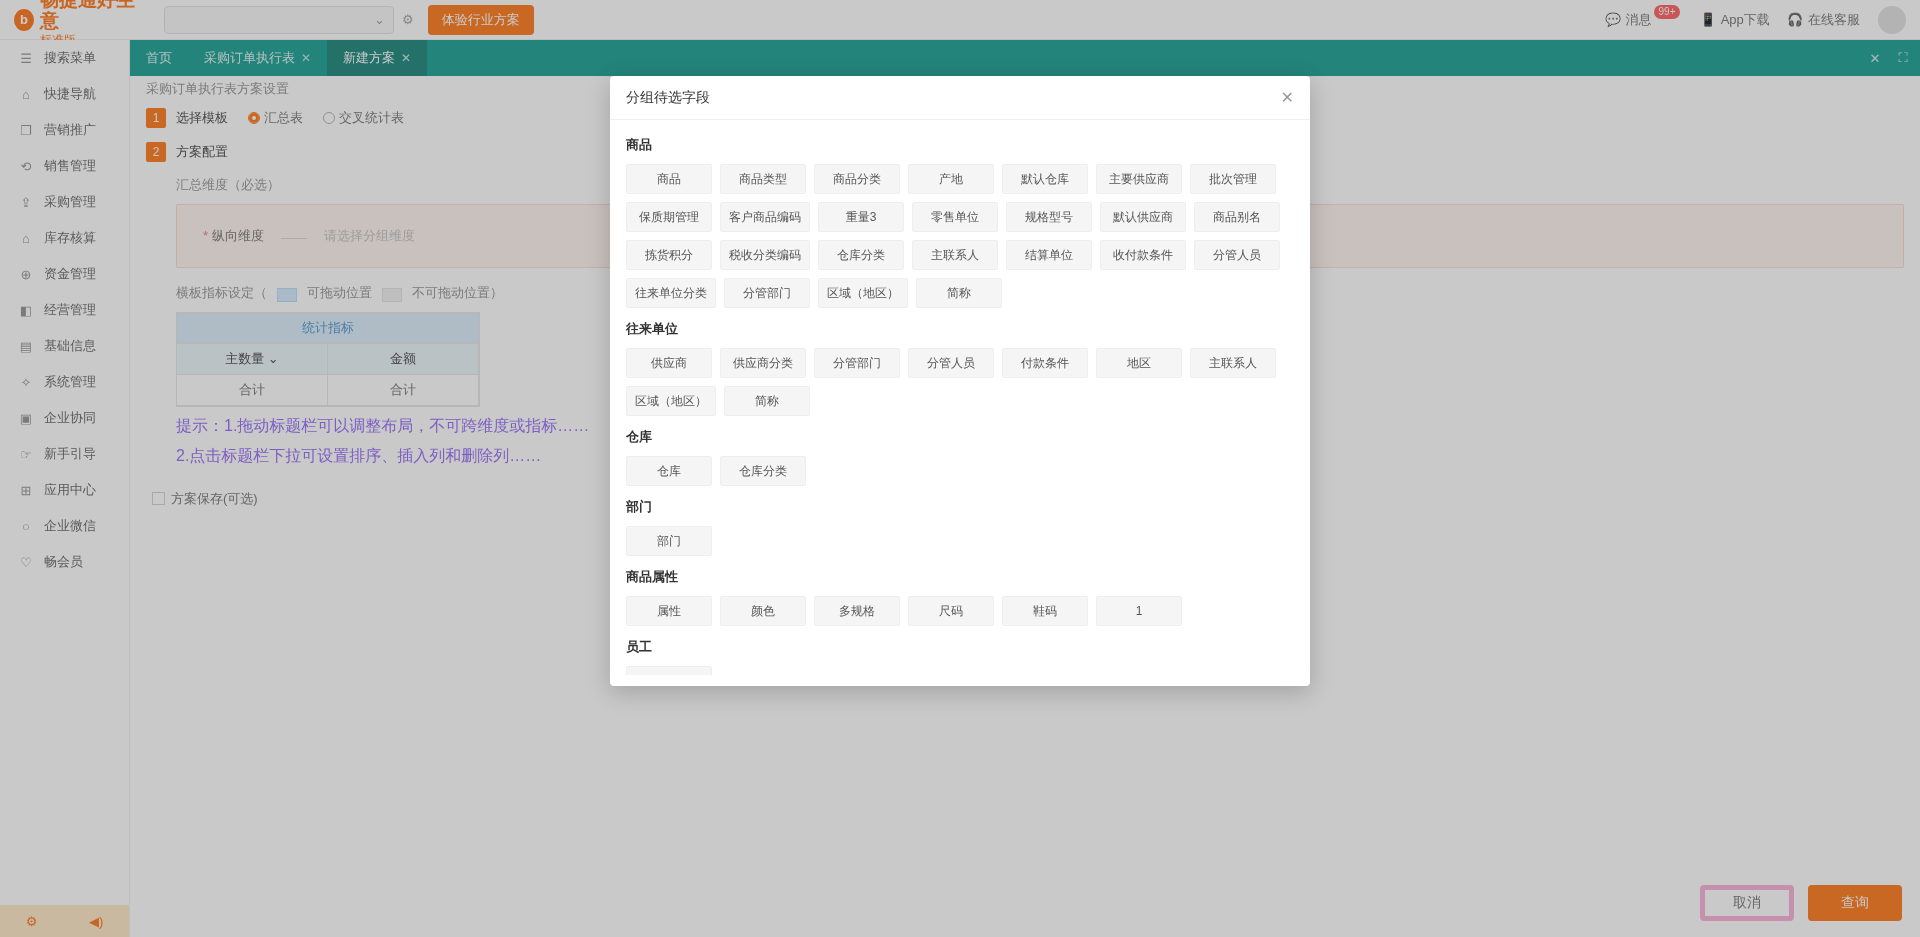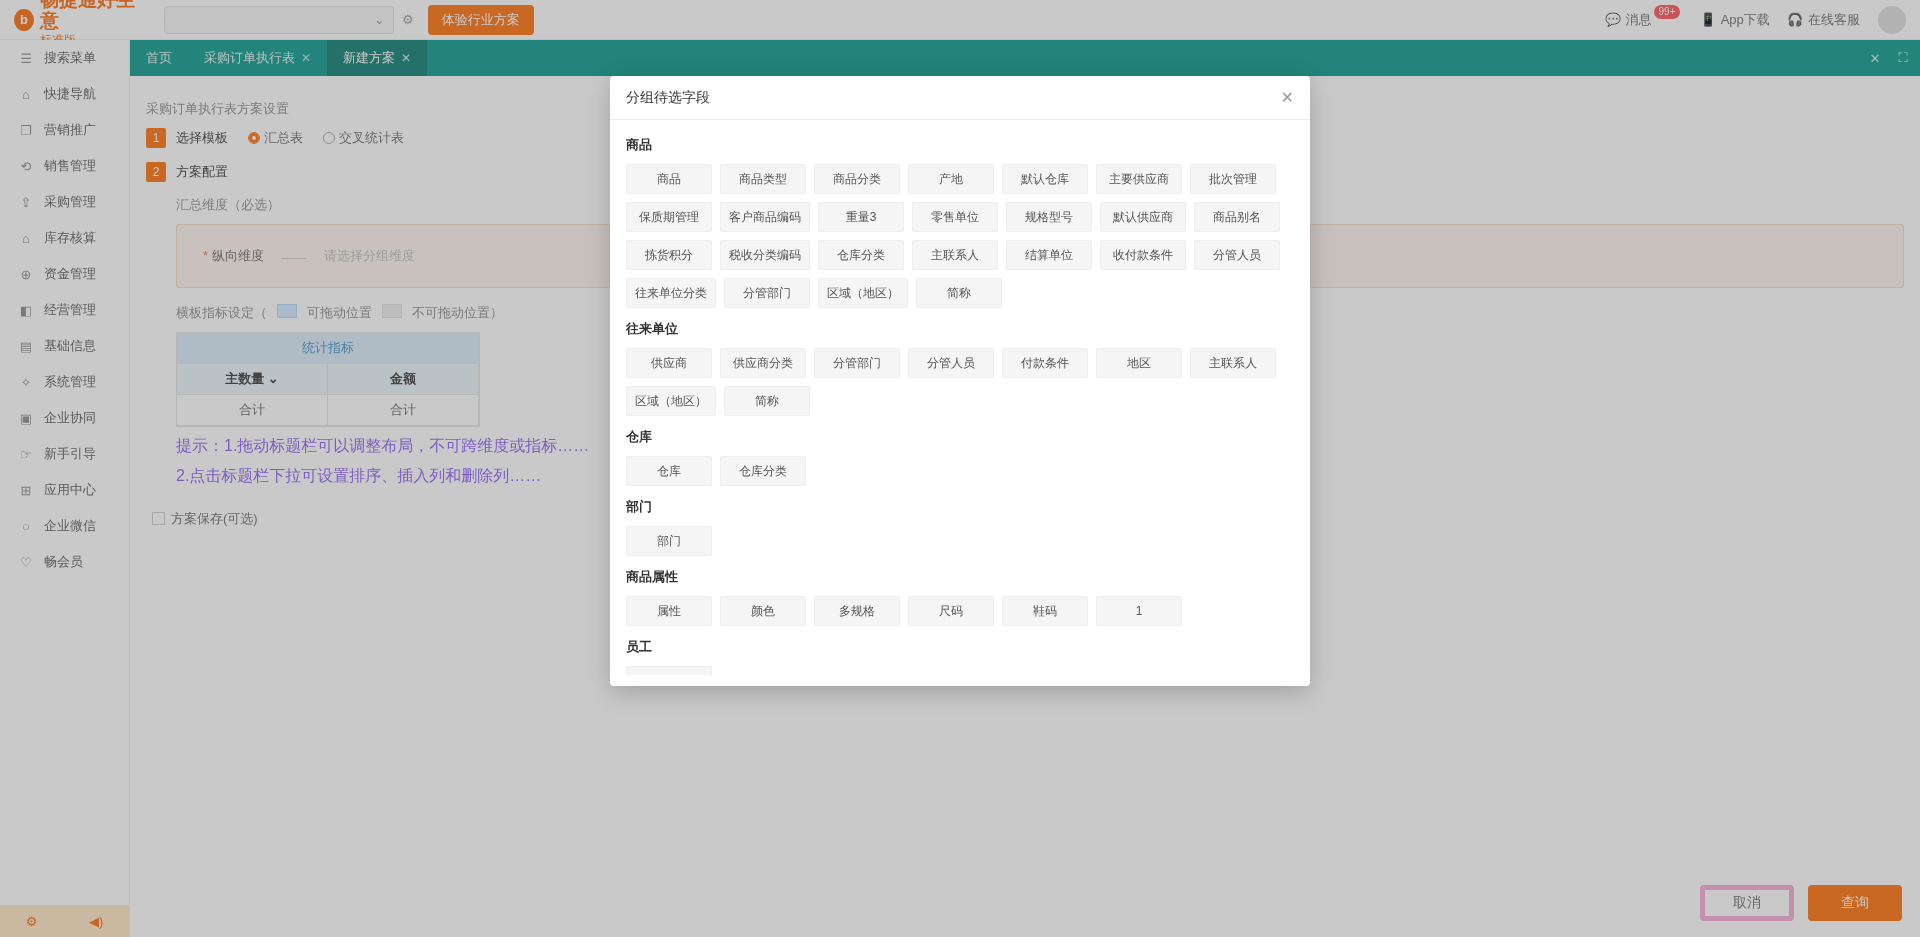--- a/index.html
+++ b/index.html
@@ -22,42 +22,42 @@
 .side-item{display:flex;align-items:center;gap:10px;height:36px;padding:0 18px;color:#555;cursor:pointer;font-size:13px}
 .side-item .ic{width:16px;text-align:center;color:#888}
 .side-bottom{margin-top:auto;height:32px;background:#ffe7c2;display:flex;align-items:center;justify-content:space-around;color:#f60}
 .content{flex:1;display:flex;flex-direction:column;background:#f5f5f5;min-width:0}
 .tabs{height:36px;background:#009688;display:flex;align-items:center;color:#e0f2f1;font-size:13px}
 .tab{padding:0 16px;height:36px;display:flex;align-items:center;gap:6px;cursor:pointer}
 .tab.active{background:#00796b;color:#fff}
 .tab .x{font-size:12px;opacity:.8}
 .tabs-right{margin-left:auto;display:flex;gap:2px;padding-right:4px}
 .tabs-right span{width:26px;height:26px;display:flex;align-items:center;justify-content:center;cursor:pointer;color:#cdeae7}
-.page{flex:1;padding:24px 16px;overflow:auto;background:#fff;color:#666;font-size:13px}
+.page{flex:1;padding:4px 16px;overflow:auto;background:#fff;color:#666;font-size:13px}
 .crumb{margin-bottom:10px;color:#888}
 .step-row{display:flex;align-items:center;gap:10px;margin:8px 0 14px}
 .step-num{width:20px;height:20px;background:#ff6a00;color:#fff;display:flex;align-items:center;justify-content:center;font-size:12px;border-radius:2px}
 .step-lbl{color:#333;font-weight:500}
 .radio{display:flex;align-items:center;gap:4px;margin-left:10px}
 .radio .dot{width:12px;height:12px;border:1px solid #aaa;border-radius:50%;display:inline-block}
 .radio.on .dot{border-color:#ff6a00;box-shadow:inset 0 0 0 3px #ff6a00}
 .sect{margin-left:30px;margin-bottom:14px}
 .sect-title{color:#888;margin-bottom:10px}
 .dim-box{background:#fef3ef;border:1px solid #f8d9c6;padding:22px 26px;display:flex;align-items:flex-end;gap:17px;border-radius:2px}
 .req{color:#f56c6c;margin-right:4px}
 .dash{color:#ccc}
 .dim-input{color:#bbb}
-.legend{display:flex;align-items:flex-start;gap:10px;margin:16px 0 10px;color:#888}
+.legend{display:flex;align-items:flex-end;gap:10px;margin:16px 0 10px;color:#888}
 .legend .sw{width:20px;height:14px;background:#cfe8ff;border:1px solid #b3d7f5;display:inline-block}
 .legend .sw.g{background:#eee;border-color:#ddd}
 .tbl{border:1px solid #e3e3e3}
 .tbl-row{display:flex}
 .tbl-cell{border-right:1px solid #e3e3e3;border-bottom:1px solid #e3e3e3;padding:6px 0;text-align:center;flex:1;font-size:13px}
 .tbl-head{background:#eaf4fb;color:#388ecb}
-.tbl-head .tbl-cell{color:#333;font-weight:700}
+.tbl-head .tbl-cell{color:#333;font-weight:400}
 .stat-head{background:#d9ecf9;color:#3a8ecb;padding:6px 0;text-align:center;border:1px solid #e3e3e3;border-bottom:none}
 .hints{color:#8b5cf6;margin-top:4px;line-height:1.9;font-size:16px}
 .save-row{display:flex;align-items:center;gap:6px;margin:18px 0 0 6px;color:#666}
 .chk{width:13px;height:13px;border:1px solid #ccc;display:inline-block}
 .footer{position:absolute;right:18px;bottom:16px;display:flex;gap:14px}
 .btn{height:36px;padding:0 28px;border-radius:4px;border:5px solid #f9a8d4;background:#fff;color:#666;font-size:14px;cursor:pointer}
 .btn.pri{background:#ff6a00;color:#fff;border-color:#ff6a00}
 .mask{position:absolute;inset:0;background:rgba(100,100,100,.35);display:flex;align-items:flex-start;justify-content:center;padding-top:76px}
 .modal{width:700px;max-height:610px;background:#fff;border-radius:4px;display:flex;flex-direction:column;box-shadow:0 6px 24px rgba(0,0,0,.2)}
 .m-head{display:flex;align-items:center;justify-content:space-between;padding:12px 16px;border-bottom:1px solid #eee}

